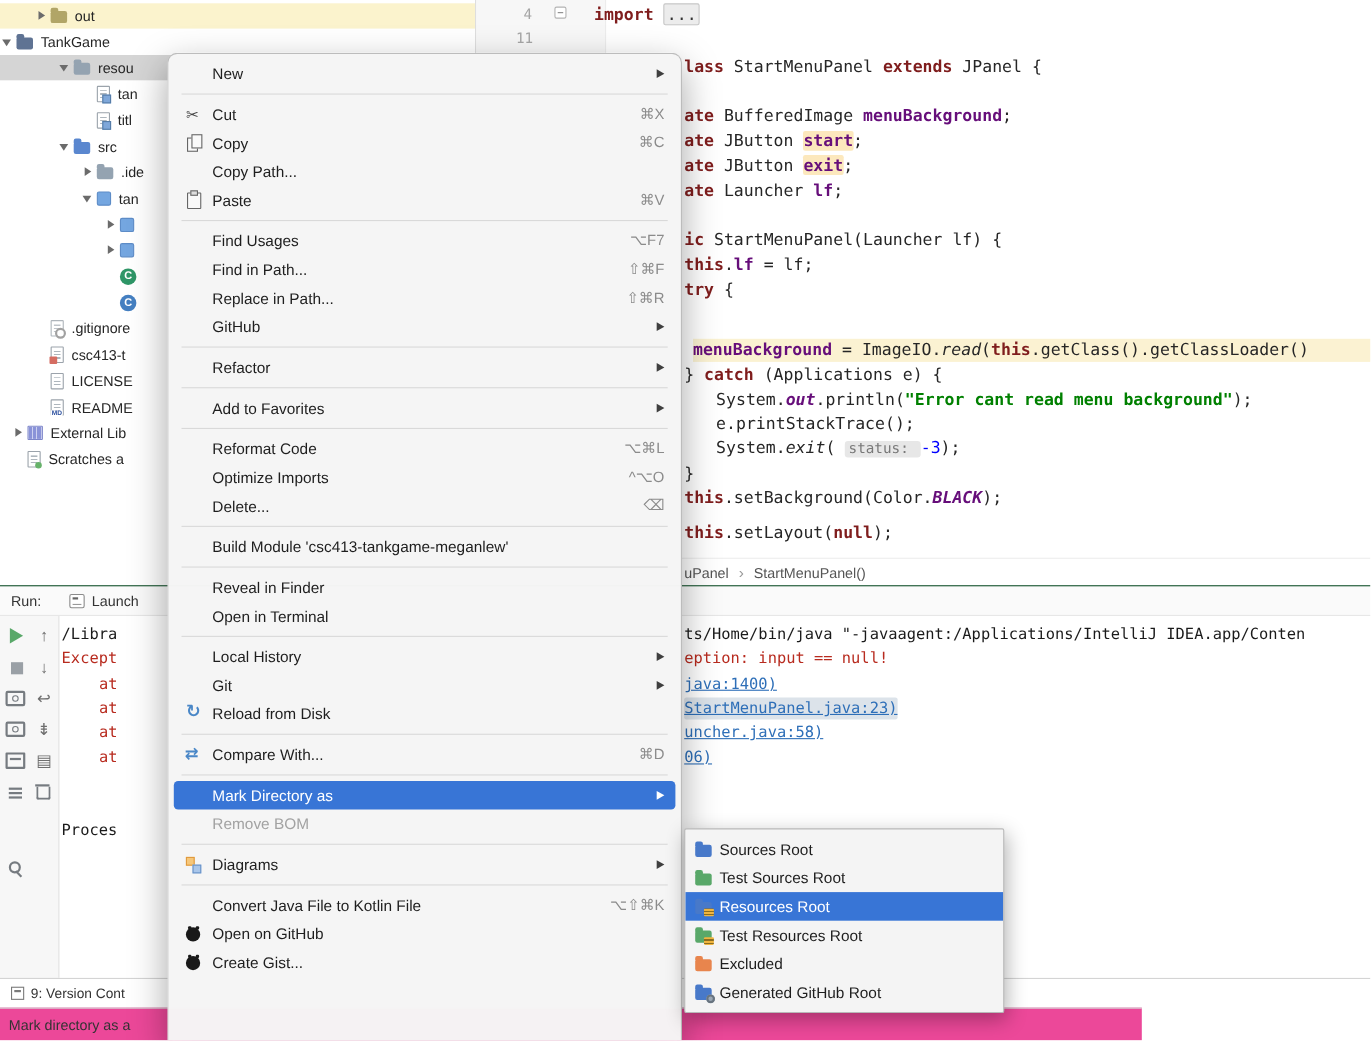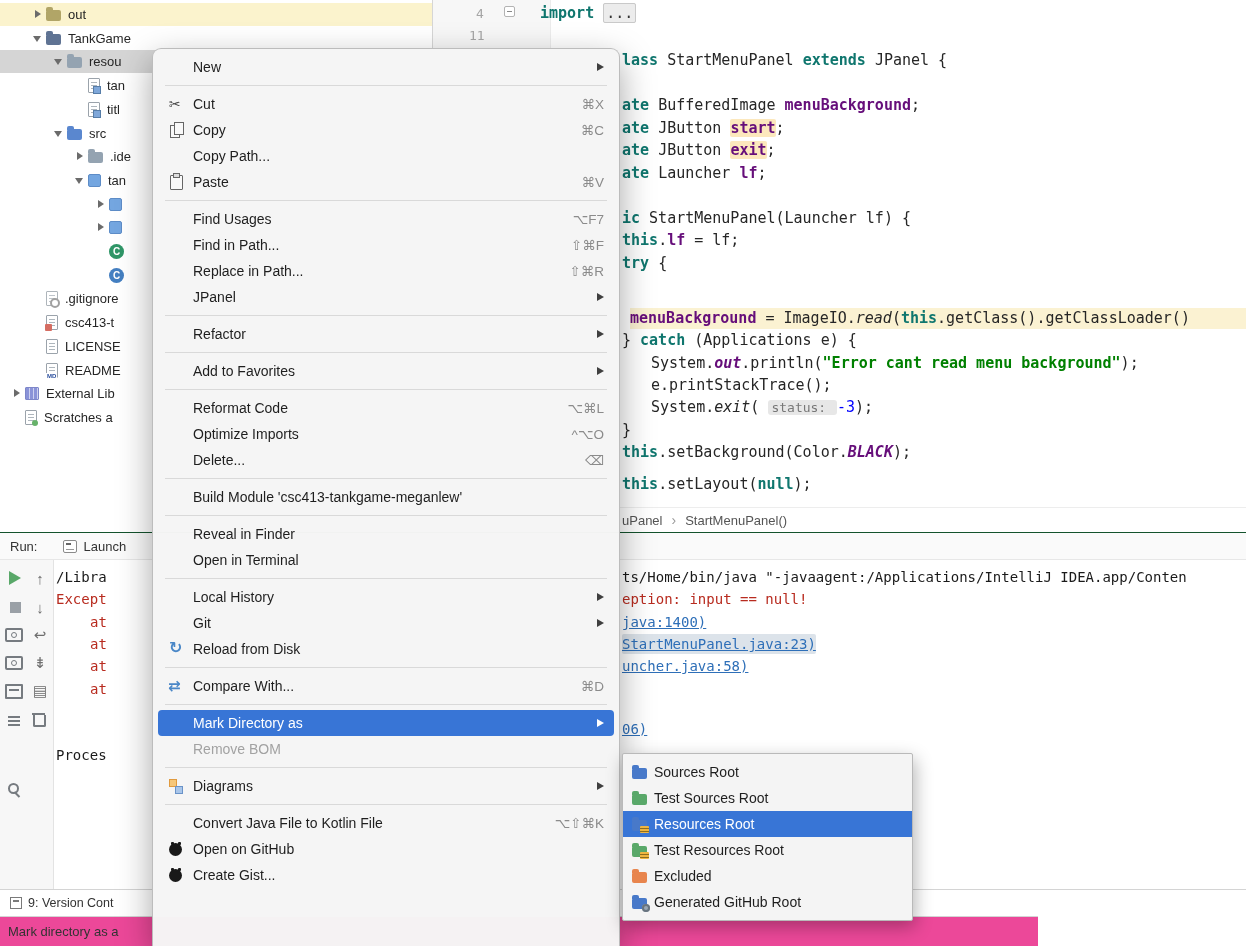--- a/index.html
+++ b/index.html
@@ -38,21 +38,21 @@
 
 
 #editor{position:absolute;left:432px;top:0;width:814px;height:507px;background:#fff;border-left:1px solid #d6d6d6;z-index:1}
 #gutter{position:absolute;left:0;top:0;width:118px;height:100%;background:#f7f7f7;border-right:1px solid #ececec}
 .fold-box{position:absolute;left:71px;top:6px;width:11px;height:11px;border:1px solid #b3b3b3;background:#fff;border-radius:2px;z-index:2}
 .fold-box::before{content:"";position:absolute;left:2px;top:4px;width:5px;height:1px;background:#888}
 #code-layer{position:absolute;left:0;top:0;width:1246px;height:531px;z-index:2;font-family:"DejaVu Sans Mono","Liberation Mono",monospace;font-size:15px;line-height:21px;pointer-events:none}
 .gnum{position:absolute;font-size:13px;color:#a6a6a6}
 .cline{position:absolute;white-space:pre}
 .line-hl{background:#fbf2d2;width:616px}
-.kw{color:#0f766e;font-weight:bold}
+.kw{color:#7f1d1d;font-weight:bold}
 .fld{color:#660e7a;font-weight:bold}
 .sfld{color:#660e7a;font-weight:bold;font-style:italic}
 .ita{font-style:italic}
 .str{color:#008000;font-weight:bold}
 .num{color:#0000ff}
 .hint{color:#787878;background:#e7e7e7;border-radius:3px;font-size:13px;padding:0 3px}
 .occ{background:#fce8bd;border-radius:2px}
 .fold{background:#ececec;border:1px solid #c9c9c9;border-radius:2px;padding:0 2px;color:#333}
 
 
@@ -127,21 +127,21 @@
 </head>
 <body>
 
 <div id="app">
   <div id="tree">
       <div class="trow bg-open-file" style="top: 3px; padding-left: 31px;">
         <span class="tarrow r"></span>
         <span class="ic ic-folder f-out"></span>
         <span class="tlabel">out</span>
       </div>
-      <div class="trow" style="top: 26.7px; padding-left: 31px;">
+      <div class="trow" style="top: 26.7px; ">
         <span class="tarrow d"></span>
         <span class="ic ic-folder f-proj"></span>
         <span class="tlabel">TankGame</span>
       </div>
       <div class="trow bg-selected" style="top: 50.4px; padding-left: 52px;">
         <span class="tarrow d"></span>
         <span class="ic ic-folder"></span>
         <span class="tlabel">resou</span>
       </div>
       <div class="trow" style="top: 74.1px; padding-left: 73px;">
@@ -266,21 +266,21 @@
       <span class="cfrag out" style="left: 622px; top: 567px;">ts/Home/bin/java "-javaagent:/Applications/IntelliJ IDEA.app/Conten</span>
       <span class="cfrag err" style="left: 56px; top: 589px;">Except</span>
       <span class="cfrag err" style="left: 622px; top: 589px;">eption: input == null!</span>
       <span class="cfrag err" style="left: 90px; top: 612px;">at</span>
       <span class="cfrag link" style="left: 622px; top: 612px;">java:1400)</span>
       <span class="cfrag err" style="left: 90px; top: 634px;">at</span>
       <span class="cfrag link linkbg" style="left: 622px; top: 634px;">StartMenuPanel.java:23)</span>
       <span class="cfrag err" style="left: 90px; top: 656px;">at</span>
       <span class="cfrag link" style="left: 622px; top: 656px;">uncher.java:58)</span>
       <span class="cfrag err" style="left: 90px; top: 679px;">at</span>
-      <span class="cfrag link" style="left: 622px; top: 679px; margin-top: 40px;">06)</span>
+      <span class="cfrag link" style="left: 622px; top: 679px;">06)</span>
       <span class="cfrag out" style="left: 56px; top: 745px;">Proces</span>
     </div>
 
   <div id="tw-bar">
     <span class="ic-tw"></span>
     <span>9: Version Cont</span>
   </div>
   <div id="status-bar">
     <span>Mark directory as a</span>
   </div>
@@ -322,21 +322,21 @@
         <span class="mlabel">Find in Path...</span>
         <span class="msc">⇧⌘F</span>
       </div>
       <div class="mitem">
         <span class="mic"></span>
         <span class="mlabel">Replace in Path...</span>
         <span class="msc">⇧⌘R</span>
       </div>
       <div class="mitem">
         <span class="mic"></span>
-        <span class="mlabel">JPanel</span>
+        <span class="mlabel">GitHub</span>
         <span class="marrow"></span>
       </div>
       <div class="msep"></div>
       <div class="mitem">
         <span class="mic"></span>
         <span class="mlabel">Refactor</span>
         <span class="marrow"></span>
       </div>
       <div class="msep"></div>
       <div class="mitem">

